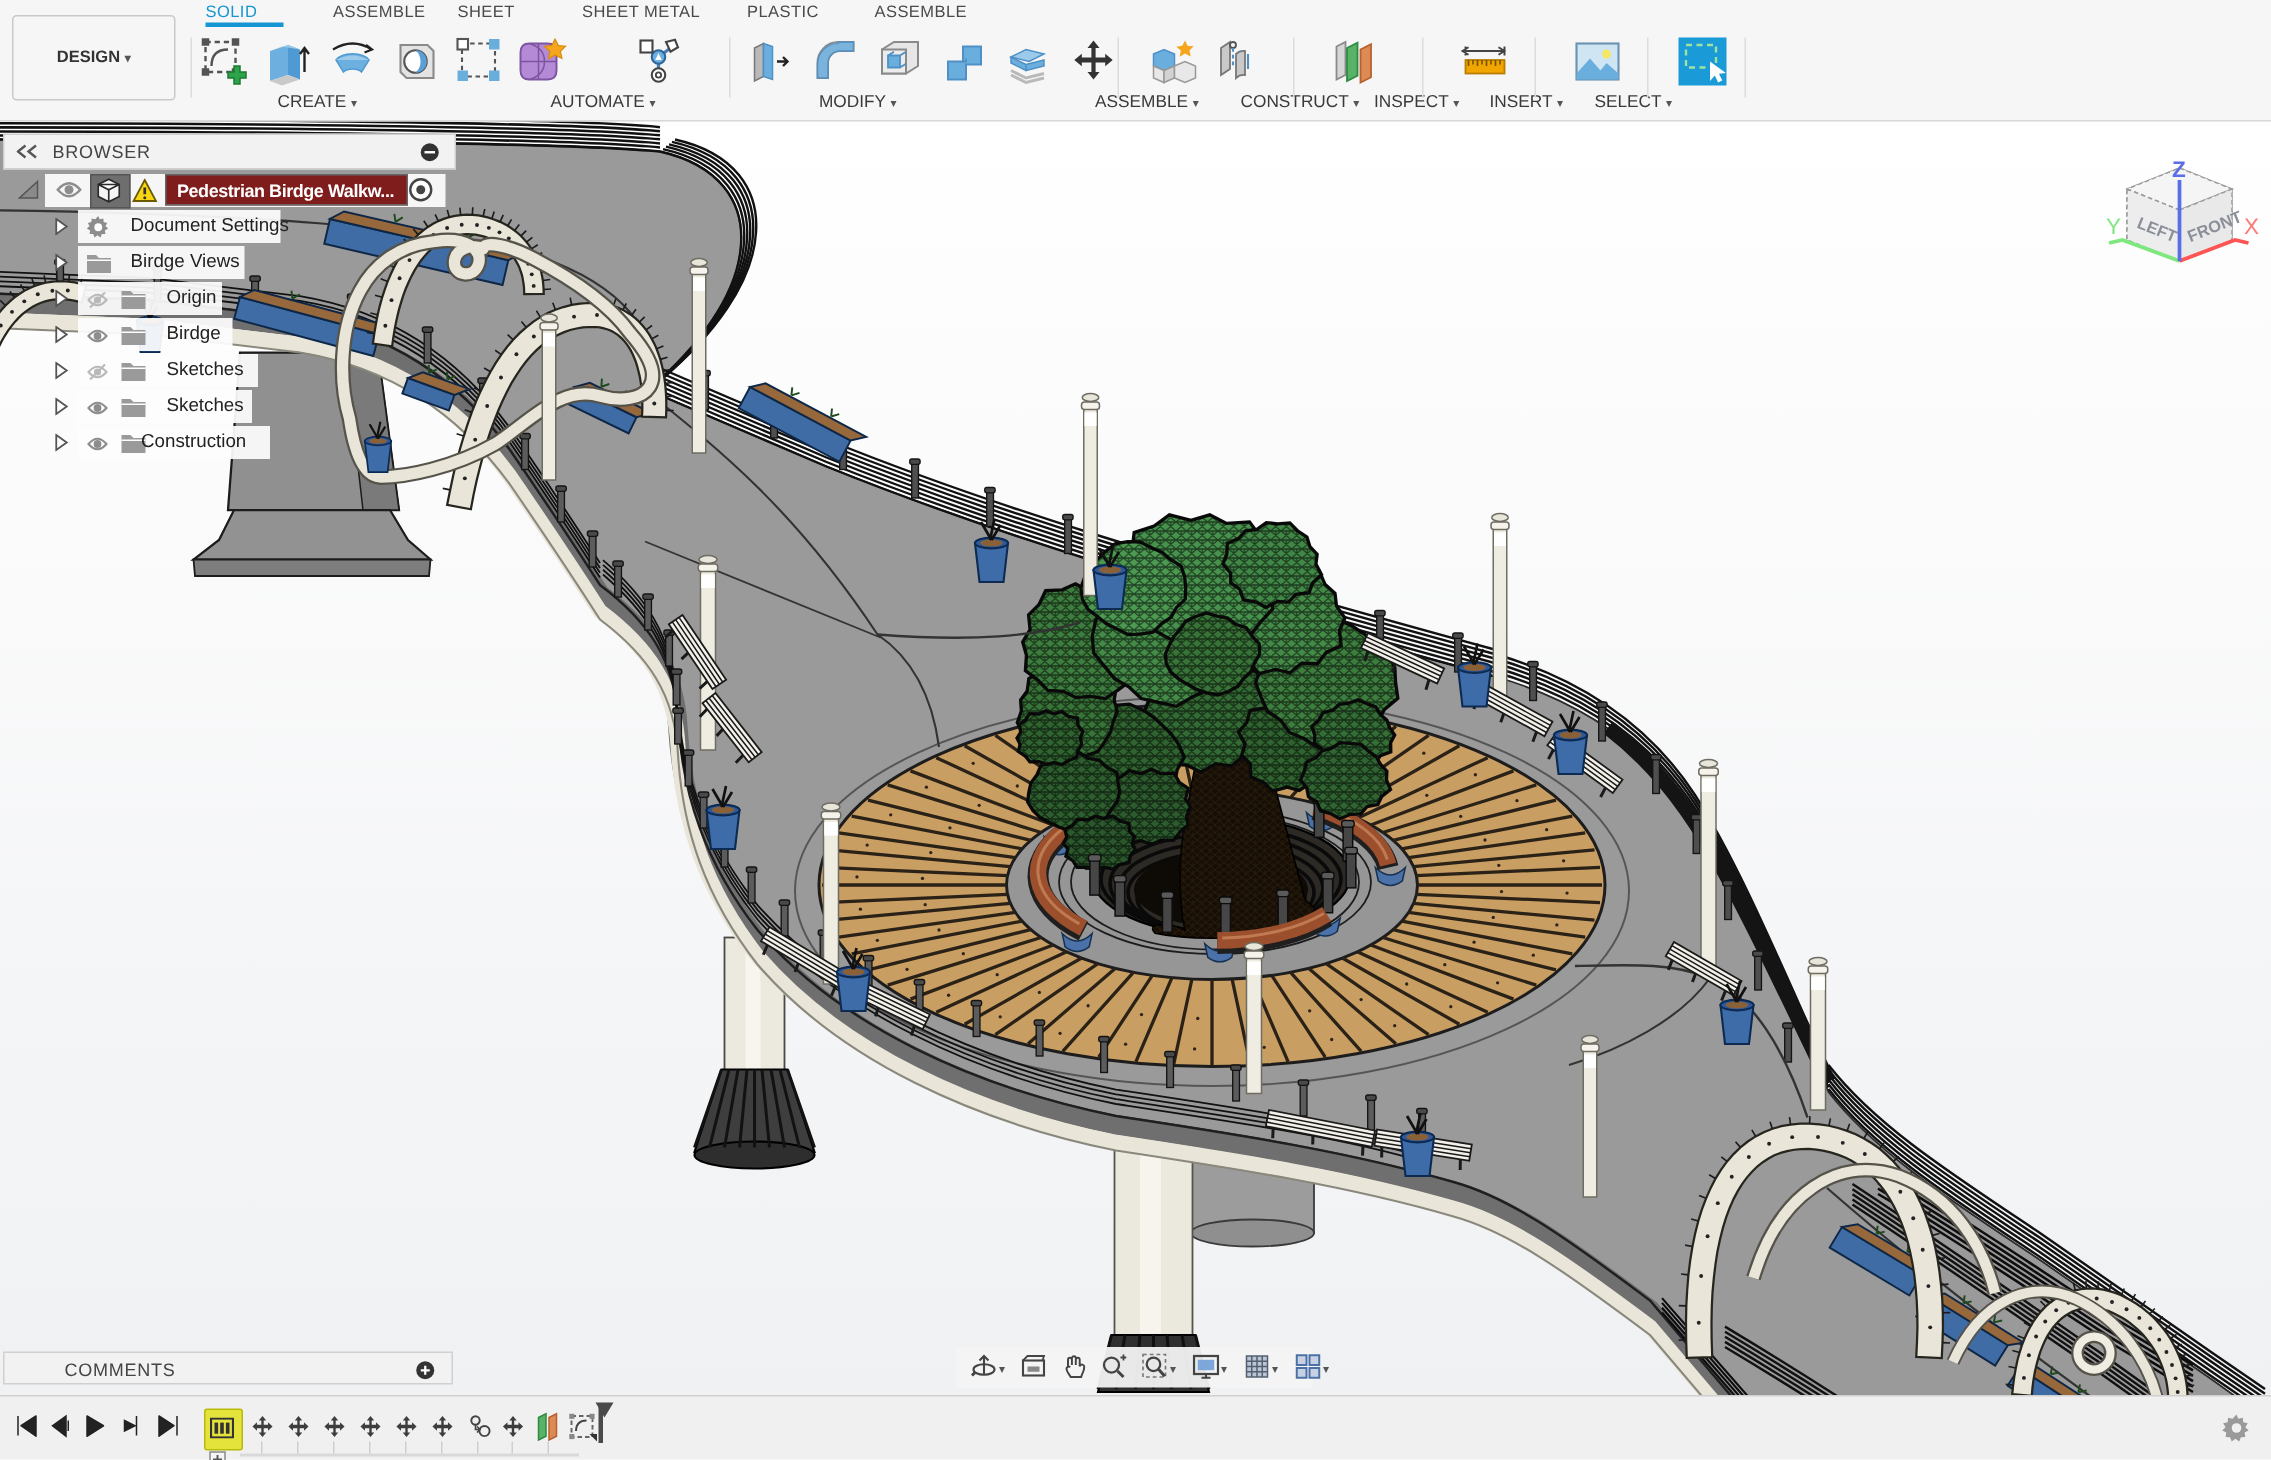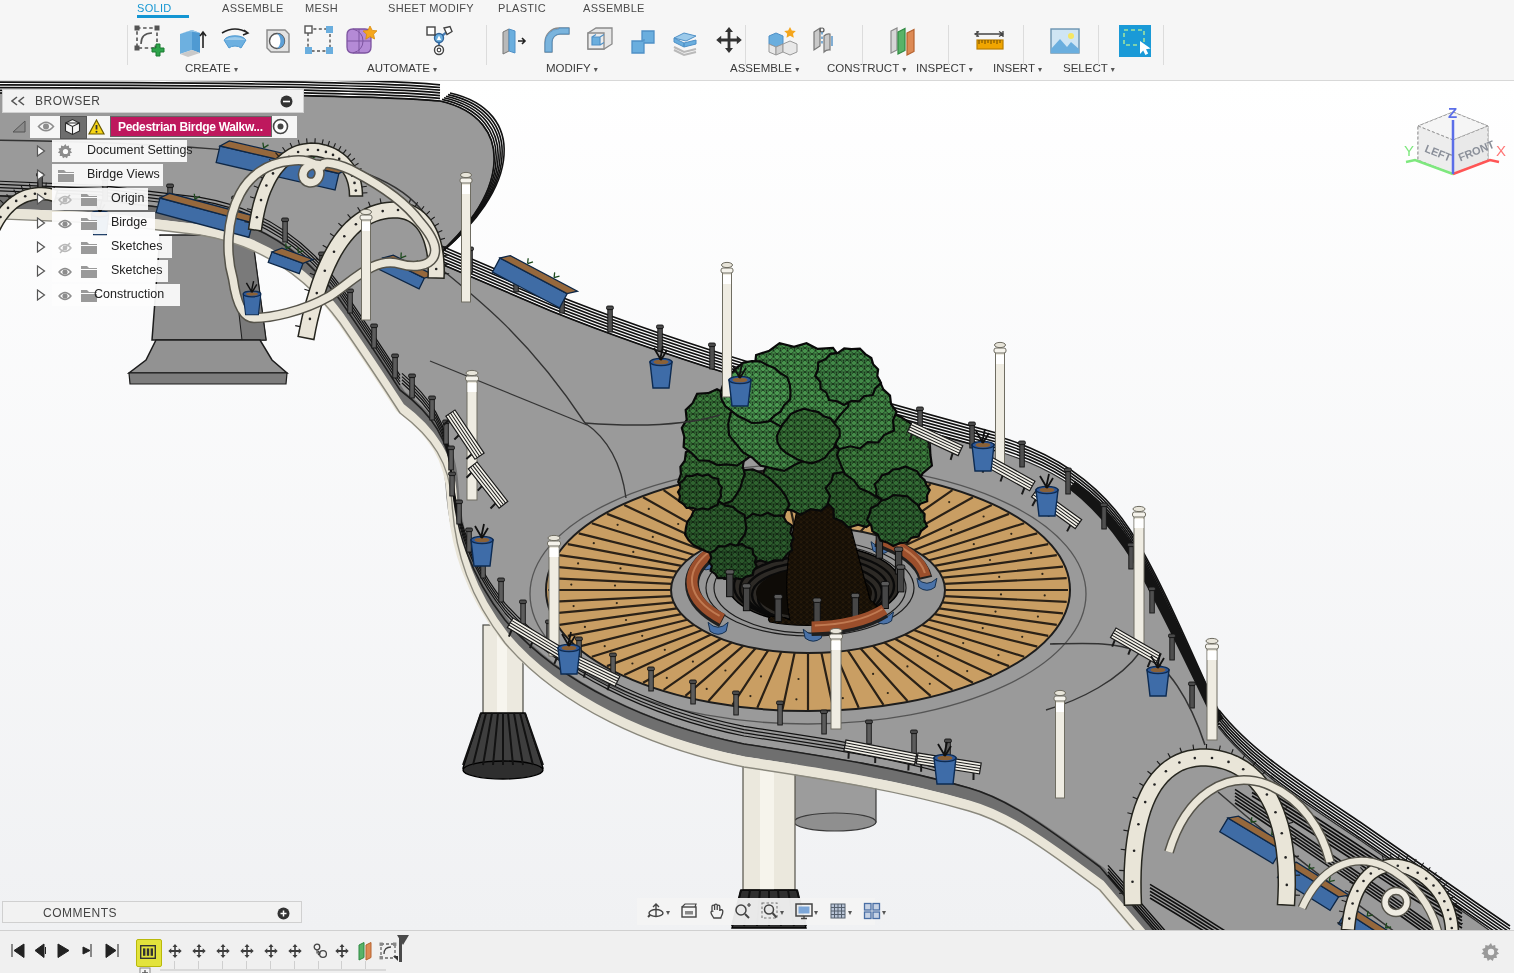--- a/index.html
+++ b/index.html
@@ -664,24 +664,25 @@
           <path d="M-11,-20 L11,-20 L8,6 L-8,6 Z" fill="#3e6ca8" stroke="#0d2b52" stroke-width="1.4"></path>
           <ellipse cx="0" cy="-20" rx="11" ry="3.6" fill="#2e599c" stroke="#0d2b52" stroke-width="1.4"></ellipse>
           <ellipse cx="0" cy="-20" rx="7.5" ry="2.3" fill="#8a6137"></ellipse>
           <path d="M0,-22 L-7,-34 M0,-22 L6,-32 M-1,-22 L2,-36" stroke="#111" stroke-width="1.8"></path>
         </g>
       </svg>
     </div>
 </div>
 
 <div class="toolbar">
+  <div class="designbtn">DESIGN <span class="dd">▾</span></div>
   <div class="tab active" style="left:137px">SOLID</div>
     <div class="tab" style="left:222px">ASSEMBLE</div>
-    <div class="tab" style="left:305px">MESH</div>
-    <div class="tab" style="left:388px">SHEET MODIFY</div>
+    <div class="tab" style="left:305px">SHEET</div>
+    <div class="tab" style="left:388px">SHEET METAL</div>
     <div class="tab" style="left:498px">PLASTIC</div>
     <div class="tab" style="left:583px">ASSEMBLE</div>
   <div class="tabline" style="left:137px;width:52px"></div>
   <div class="grouplabel" style="left:185px;width:140px">CREATE <span class="dd">▾</span></div>
     <div class="grouplabel" style="left:367px;width:140px">AUTOMATE <span class="dd">▾</span></div>
     <div class="grouplabel" style="left:546px;width:140px">MODIFY <span class="dd">▾</span></div>
     <div class="grouplabel" style="left:730px;width:140px">ASSEMBLE <span class="dd">▾</span></div>
     <div class="grouplabel" style="left:827px;width:140px">CONSTRUCT <span class="dd">▾</span></div>
     <div class="grouplabel" style="left:916px;width:140px">INSPECT <span class="dd">▾</span></div>
     <div class="grouplabel" style="left:993px;width:140px">INSERT <span class="dd">▾</span></div>
@@ -831,21 +832,21 @@
     <svg style="position:absolute;left:62px;top:117px" width="21" height="20" viewBox="0 0 21 20">
       <polygon points="3.5,6 10.5,2.5 17.5,6 17.5,14 10.5,17.5 3.5,14" fill="#f5f5f5" stroke="#2a2a2a" stroke-width="1.1"></polygon>
       <polygon points="3.5,6 10.5,9.5 17.5,6" fill="#ffffff" stroke="#2a2a2a" stroke-width="1.1"></polygon>
       <path d="M10.5,9.5 V17.5" stroke="#2a2a2a" stroke-width="1.1"></path>
     </svg>
     <svg style="position:absolute;left:88px;top:119px" width="17" height="16" viewBox="0 0 17 16">
       <polygon points="8.5,1 16,15 1,15" fill="#f7d515" stroke="#6b5a00" stroke-width="1.2"></polygon>
       <path d="M8.5,6 v4.5" stroke="#333" stroke-width="1.8"></path>
       <circle cx="8.5" cy="12.8" r="1" fill="#333"></circle>
     </svg>
-    <div style="position:absolute;left:110px;top:116px;width:162px;height:21px;background:#be185d;border:1px solid #666;color:#fff;font-size:12px;font-weight:bold;line-height:21px;padding-left:7px;box-sizing:border-box;white-space:nowrap;overflow:hidden;letter-spacing:-0.3px">Pedestrian Birdge Walkw...</div>
+    <div style="position:absolute;left:110px;top:116px;width:162px;height:21px;background:#7f1d1d;border:1px solid #666;color:#fff;font-size:12px;font-weight:bold;line-height:21px;padding-left:7px;box-sizing:border-box;white-space:nowrap;overflow:hidden;letter-spacing:-0.3px">Pedestrian Birdge Walkw...</div>
     <svg style="position:absolute;left:272px;top:118px" width="17" height="17" viewBox="0 0 17 17">
       <circle cx="8.5" cy="8.5" r="7" fill="#fdfdfd" stroke="#444" stroke-width="1.6"></circle>
       <circle cx="8.5" cy="8.5" r="3" fill="#444"></circle>
     </svg>
     <div class="trow" style="top:140px;left:52px;width:135px"></div>
     <svg class="texp" style="left:36px;top:145px" width="10" height="12" viewBox="0 0 10 12">
       <path d="M1.5,1 L8.5,6 L1.5,11 Z" fill="#fdfdfd" stroke="#555" stroke-width="1.2"></path>
     </svg>
     <svg class="ticon" style="left:57px;top:143px" width="17" height="17" viewBox="0 0 17 17">
       <path d="M8.5 1 l1 2.2 2.4-.6 .2 2.4 2.4 .6 -1.2 2.1 1.8 1.7 -2.2 1.2 .4 2.4 -2.4 0 -.9 2.3 -2-1.4 -2 1.4 -.9-2.3 -2.4 0 .4-2.4 -2.2-1.2 1.8-1.7 -1.2-2.1 2.4-.6 .2-2.4 2.4 .6z" fill="#8d8d8d"></path>

